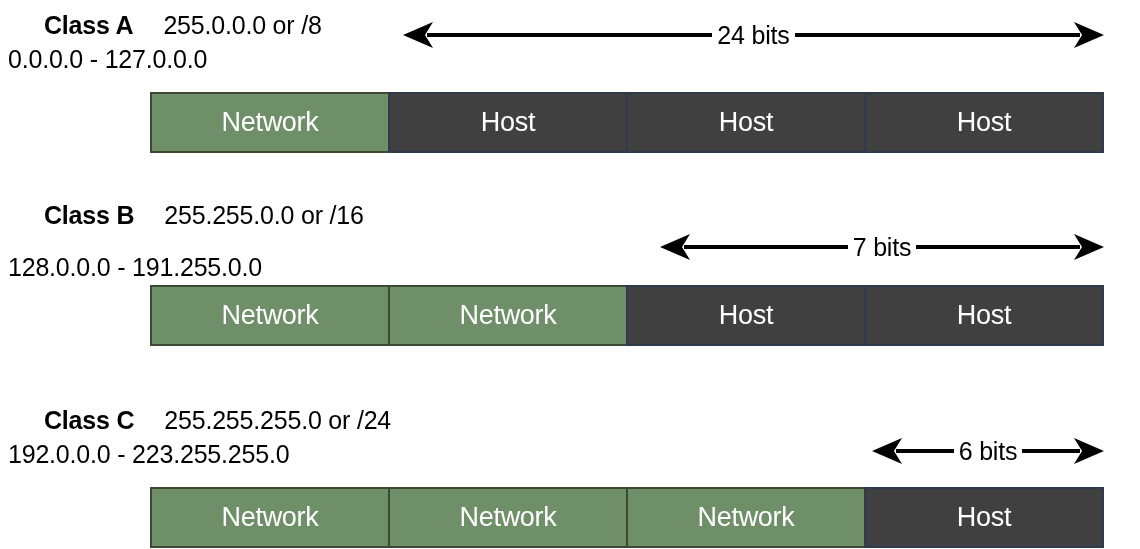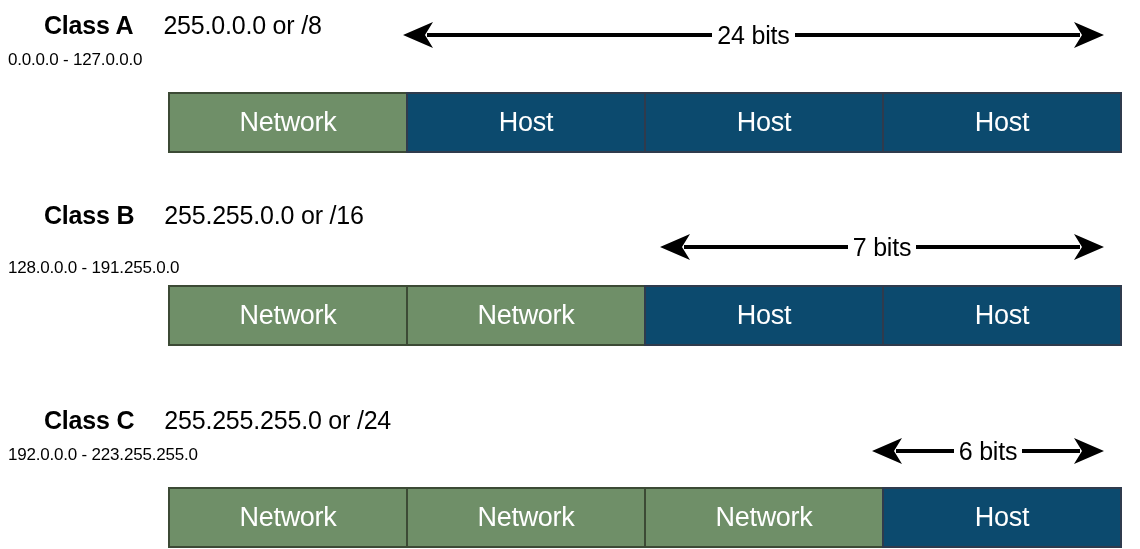--- a/index.html
+++ b/index.html
@@ -34,21 +34,21 @@
   }
   .heading .cls-mask {
     font-weight: normal;
     margin-left: 30px;
   }
   .range {
     position: absolute;
     left: 8px;
     white-space: nowrap;
     color: #000000;
-    font-size: 17px;
+    font-size: 25px;
     line-height: 31px;
     font-weight: normal;
     letter-spacing: -0.2px;
   }
 
   
   .arrow {
     position: absolute;
     height: 34px;
     display: flex;
@@ -64,21 +64,21 @@
     font-size: 25px;
     line-height: 28px;
     color: #000000;
     white-space: nowrap;
     letter-spacing: -0.2px;
   }
 
   
   .bar {
     position: absolute;
-    left: 168px;
+    left: 150px;
     width: 954px;
     height: 61px;
     display: flex;
     box-sizing: border-box;
   }
   .octet {
     flex: 1 1 0;
     display: flex;
     align-items: center;
     justify-content: center;
@@ -89,21 +89,21 @@
     font-size: 27px;
     line-height: 27px;
     letter-spacing: -0.3px;
   }
   .octet:first-child { margin-left: 0; }
   .octet.network {
     background: #6f8f68;
     border-color: #3c4a35;
   }
   .octet.host {
-    background: #0c4a6e;
+    background: #404040;
     border-color: #2f3b4d;
   }
   .octet.network + .octet.host { border-left-color: #2f3b4d; }
 </style>
 </head>
 <body>
 
 <div id="diagram-root">
     <div class="class-block">
       <div class="heading" style="top: 10px;"><span class="cls-name">Class A</span><span class="cls-mask">255.0.0.0 or /8</span></div>

